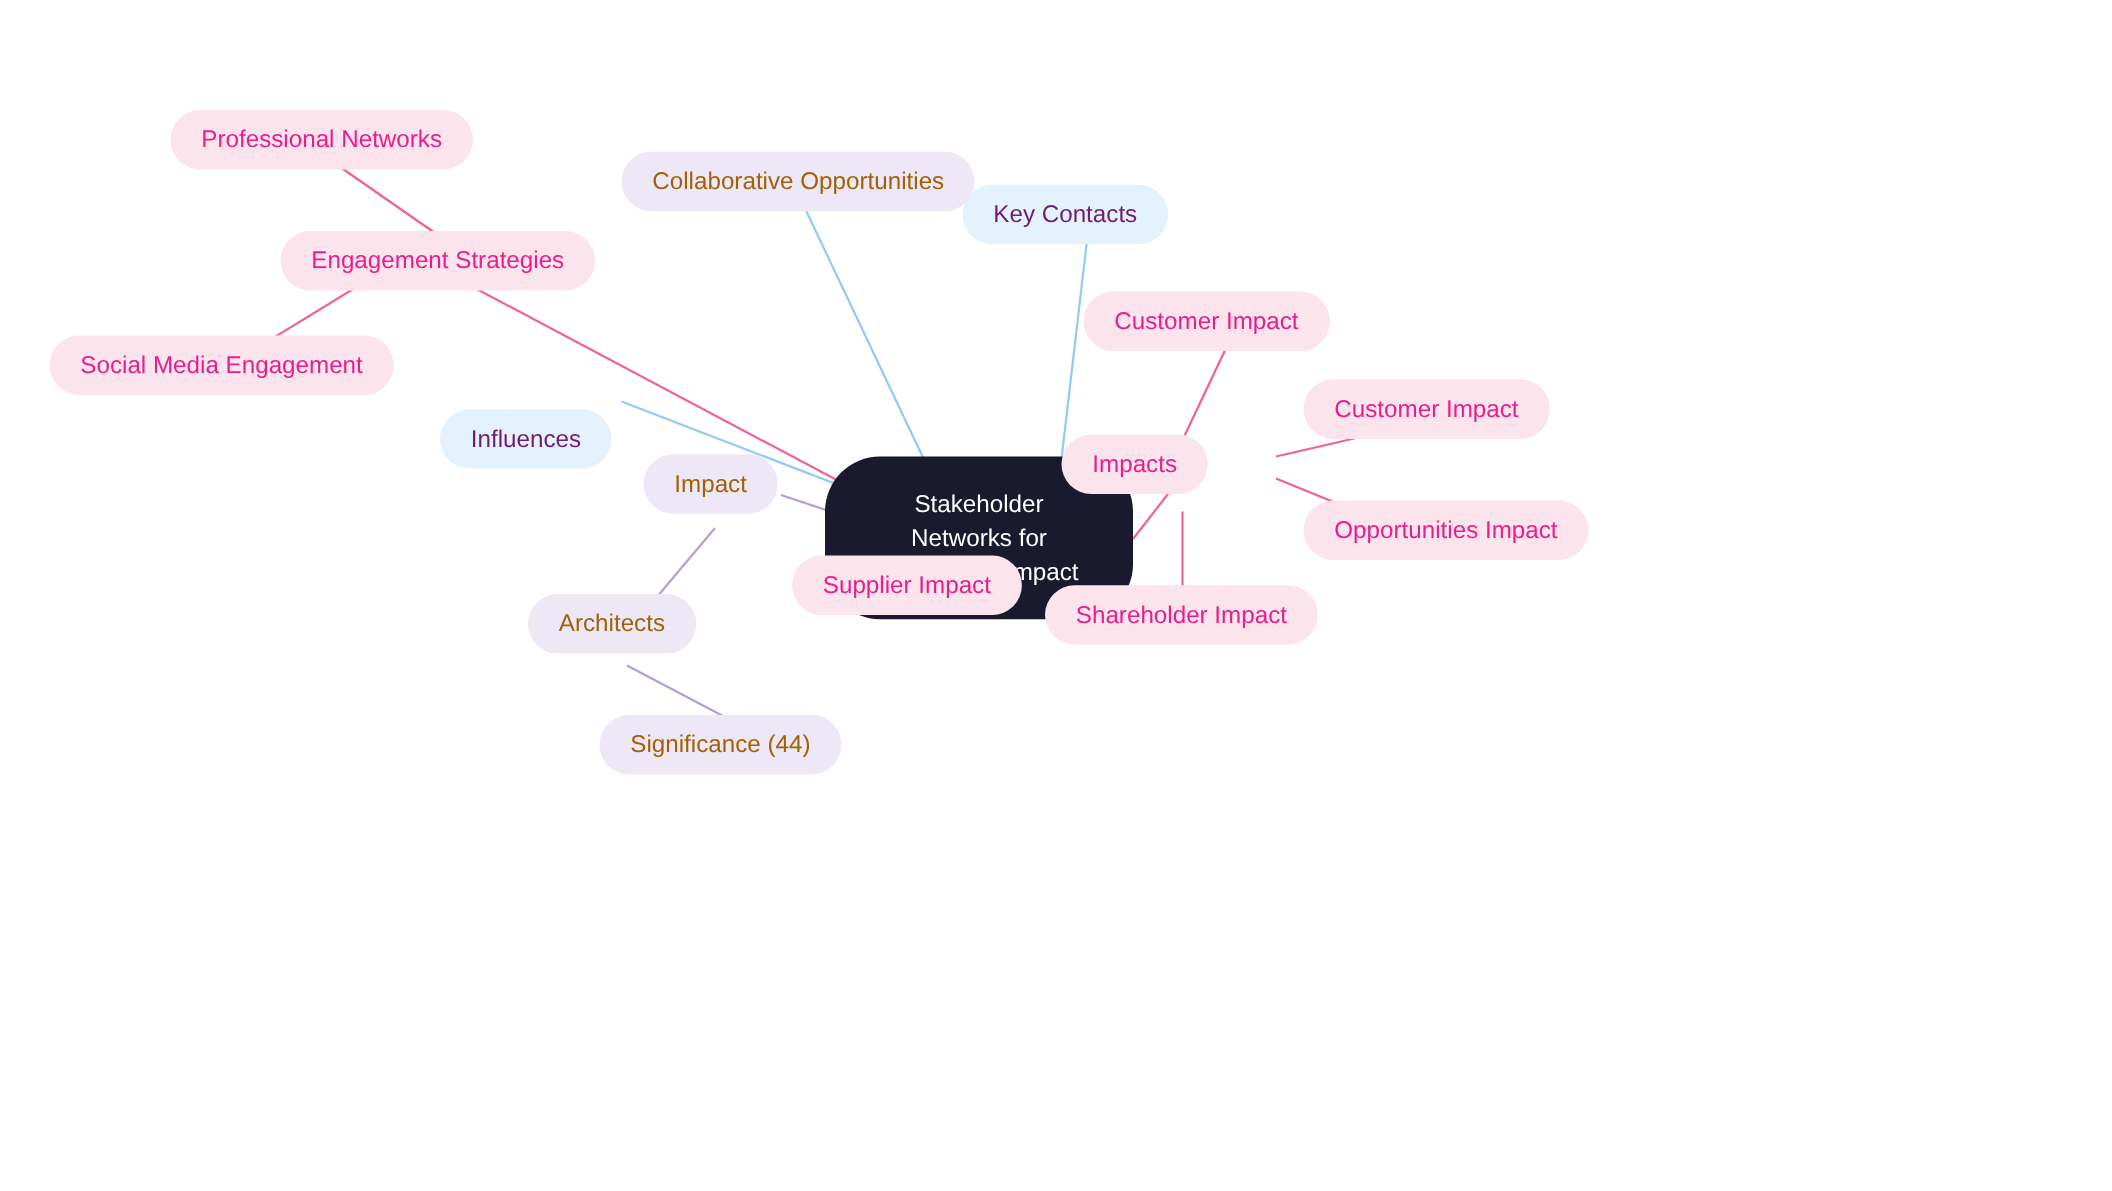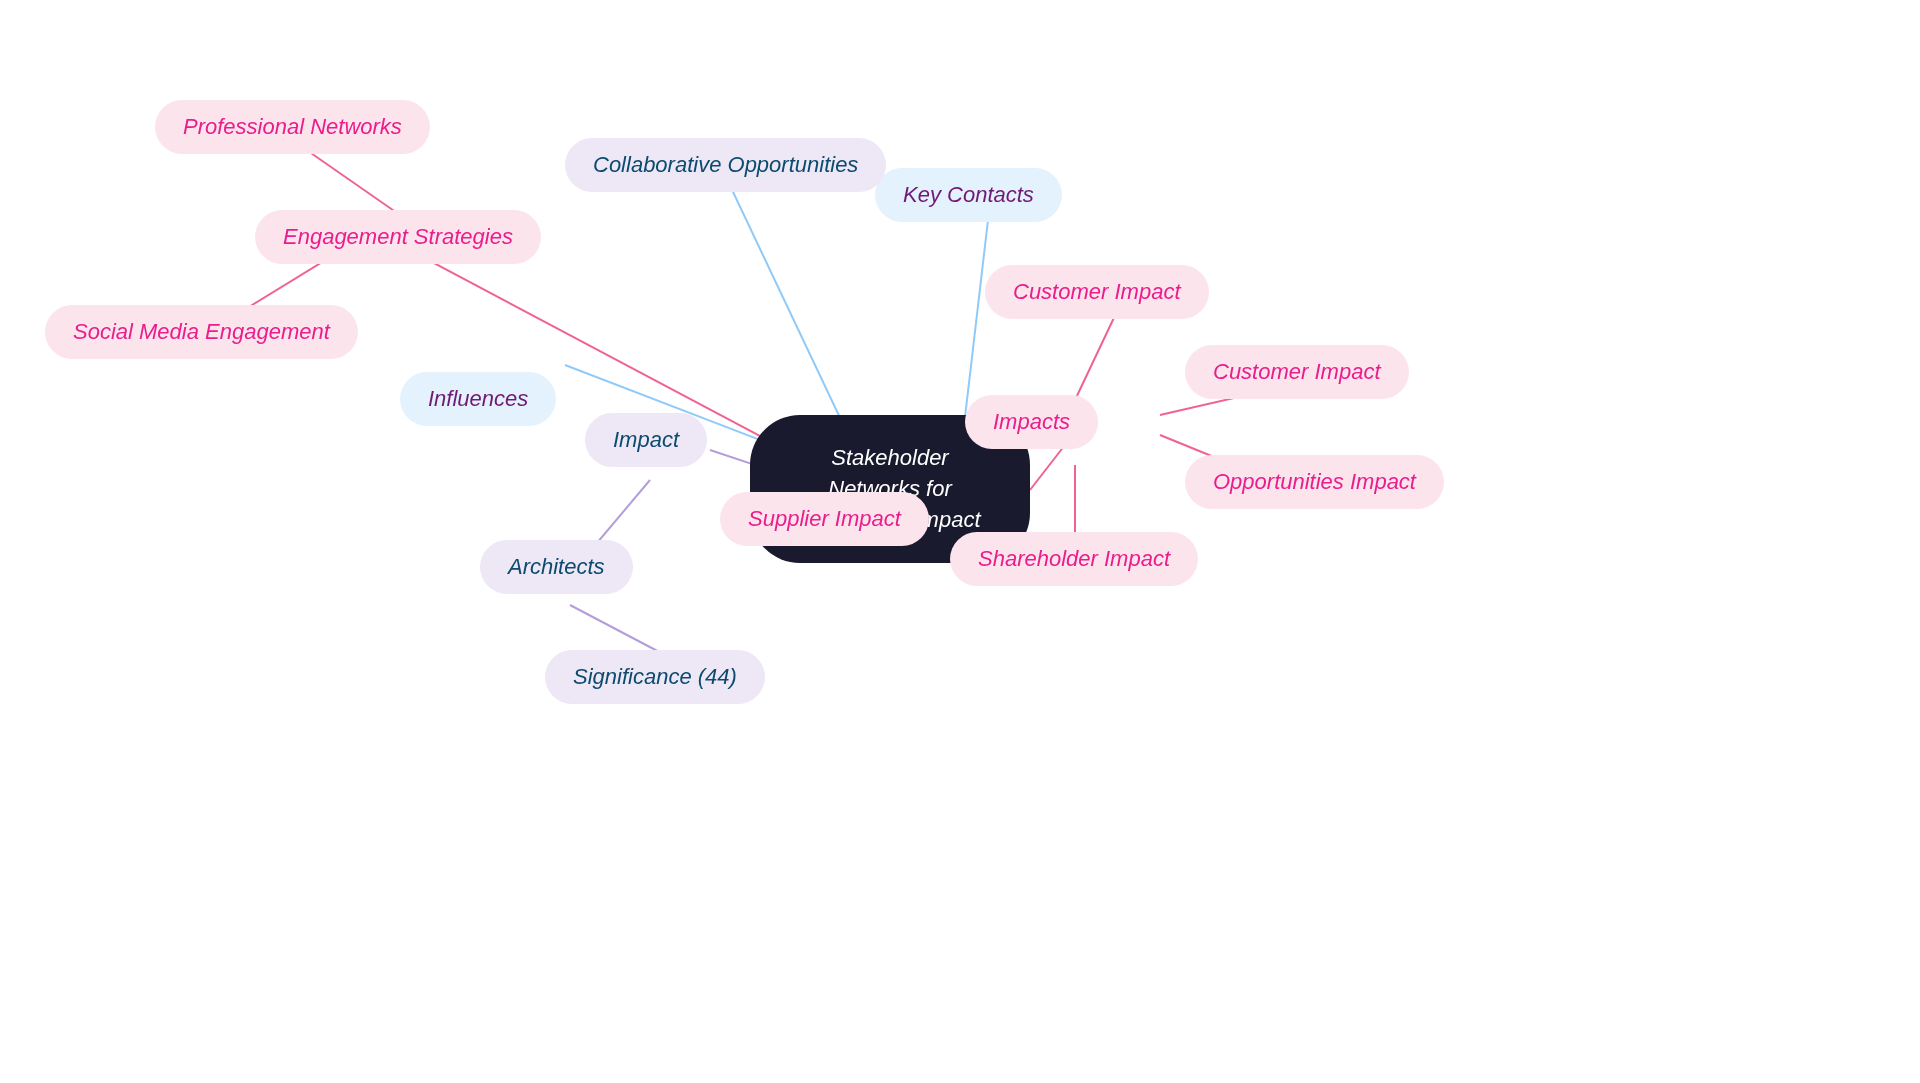--- a/index.html
+++ b/index.html
@@ -22,21 +22,20 @@
       position: absolute;
       border-radius: 50px;
       display: flex;
       align-items: center;
       justify-content: flex-start;
       text-align: center;
       padding: 14px 28px;
       font-size: 22px;
       cursor: pointer;
       white-space: nowrap;
-      font-style: italic;
     }
     .node-center {
       background: #1a1a2e;
       color: #ffffff;
       font-size: 22px;
       padding: 28px 48px;
       white-space: normal;
       width: 280px;
       text-align: center;
       line-height: 1.4;
@@ -46,21 +45,21 @@
       color: #e91e8c;
       border: none;
     }
     .node-blue {
       background: #e3f2fd;
       color: #701a75;
       border: none;
     }
     .node-purple {
       background: #ede7f6;
-      color: #0c4a6e;
+      color: #a16207;
       border: none;
     }
   </style>
 </head>
 <body>
 
 <svg id="connections">
 
   <line x1="890" y1="505" x2="400" y2="245" stroke="#f06292" stroke-width="2"></line>
 
@@ -123,21 +122,21 @@
 </div>
 
 <div class="node node-pink" style="left: 1185px; top: 455px;">
   <span>Opportunities Impact</span>
 </div>
 
 <div class="node node-pink" style="left: 950px; top: 532px;">
   <span>Shareholder Impact</span>
 </div>
 
-<div class="node node-pink" style="left: 720px; top: 492px;">
+<div class="node node-pink" style="left: 720px; top: 505px;">
   <span>Supplier Impact</span>
 </div>
 
 <div class="node node-blue" style="left: 400px; top: 328px; margin-top: 44px;">
   <span>Influences</span>
 </div>
 
 <div class="node node-blue" style="left: 875px; top: 168px;">
   <span>Key Contacts</span>
 </div>

